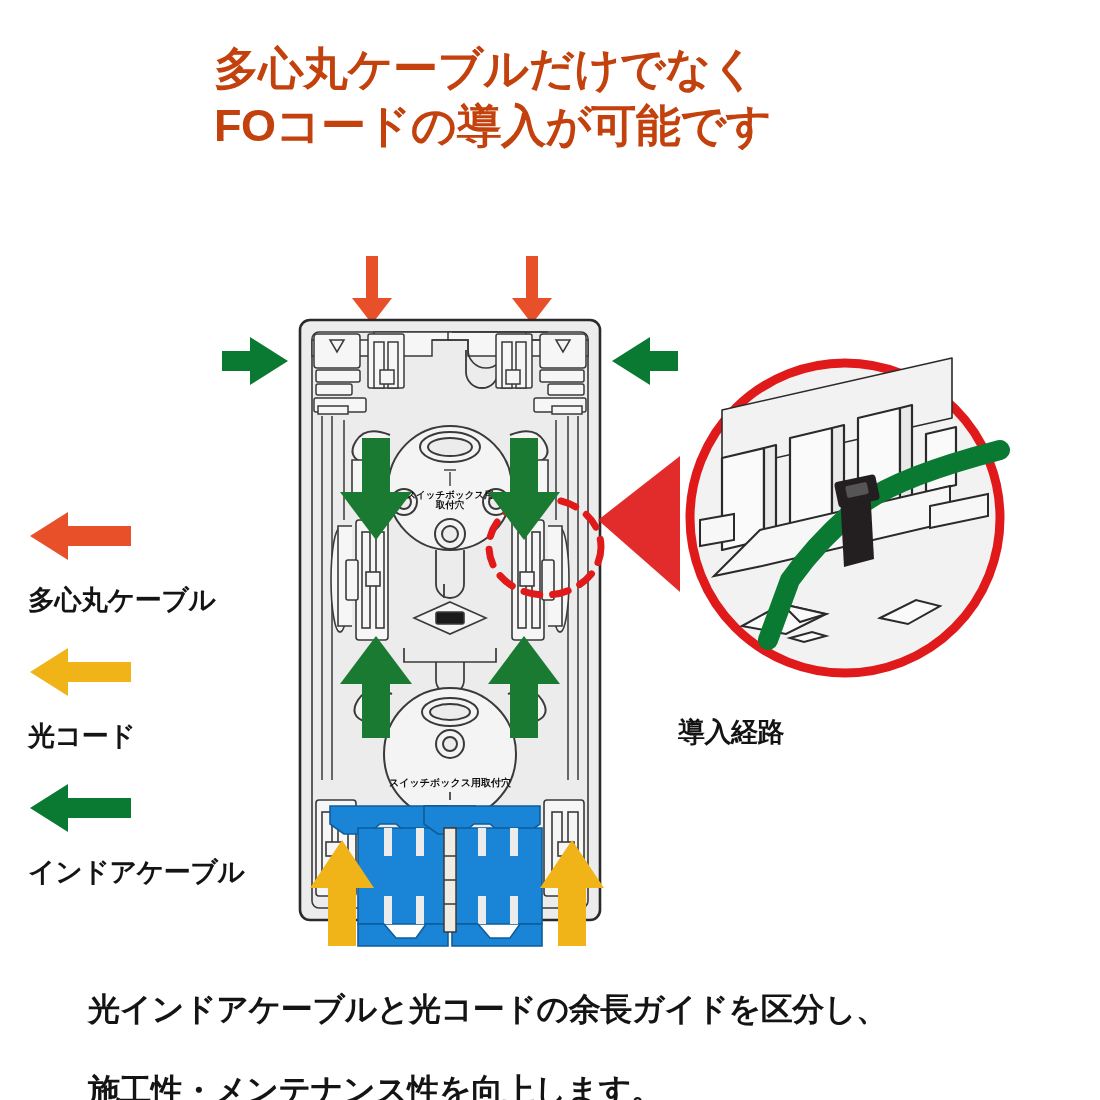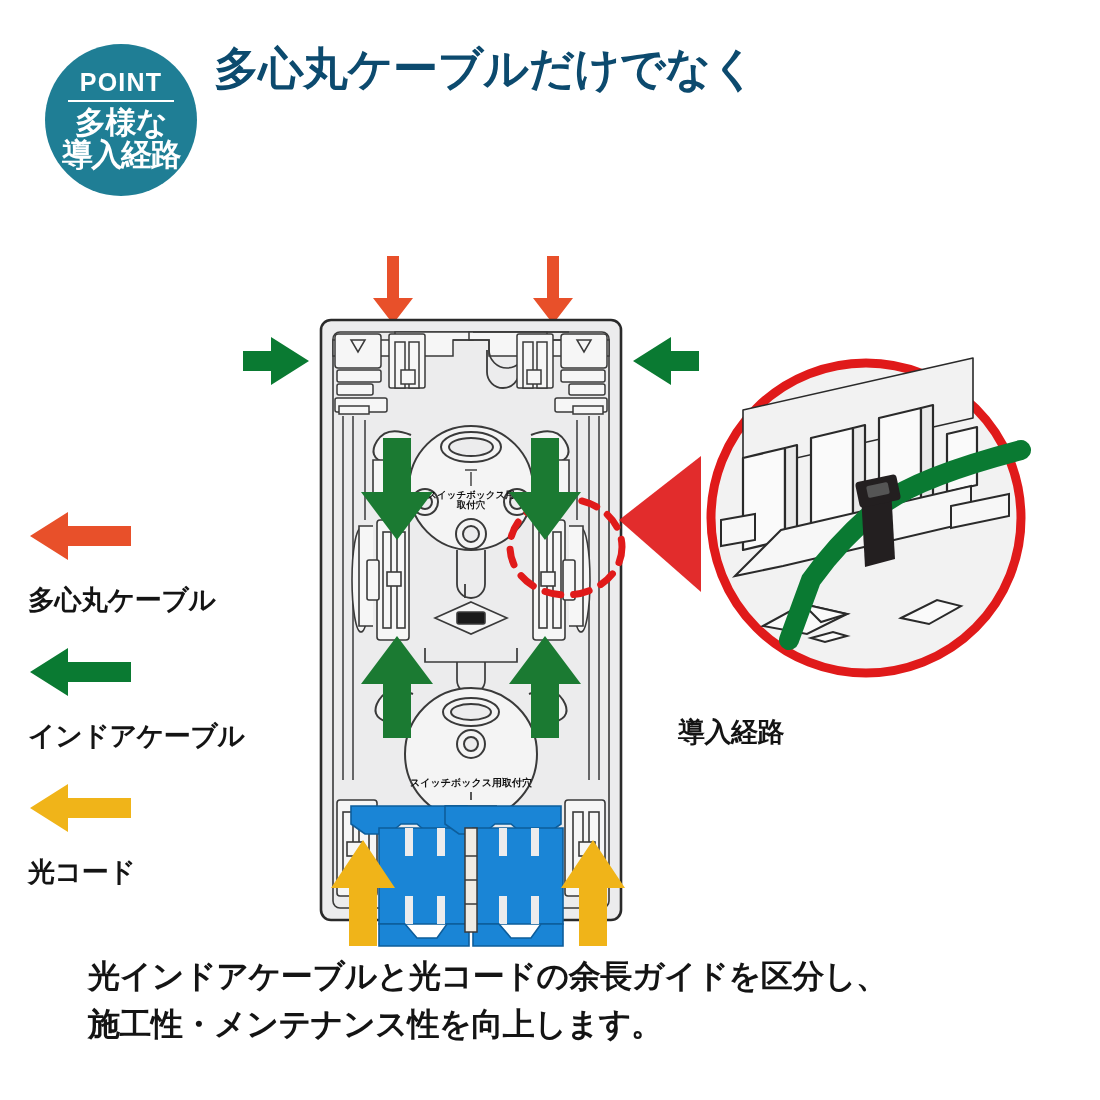--- a/index.html
+++ b/index.html
@@ -29,21 +29,21 @@
   }
   .point-rule{
     width:106px;height:2px;background:#ffffff;margin:1px 0 5px;
   }
   .point-badge .pt-l1{font-size:31px;font-weight:bold;letter-spacing:-0.5px;}
   .point-badge .pt-l2{font-size:31px;font-weight:bold;letter-spacing:-1.5px;margin-top:1px;}
 
   
   .headline{
     position:absolute;left:214px;top:40px;width:820px;
-    color:#0c4a6e;font-size:45px;font-weight:bold;
+    color:#c2410c;font-size:45px;font-weight:bold;
     line-height:1.27;letter-spacing:-0.5px;
   }
   .headline .hl-line{display:block;white-space:nowrap;}
 
   
   .legend{position:absolute;left:28px;top:510px;width:250px;}
   .legend-item{margin-bottom:28px;}
   .legend-arrow{display:block;margin-bottom:2px;}
   .legend-label{
     display:block;font-size:27px;color:#141414;font-weight:bold;
@@ -58,73 +58,68 @@
   }
   .note .nt-line{display:block;white-space:nowrap;}
   .note .nt-indent{padding-left:26px;}
 
   
   .caption{
     position:absolute;left:88px;top:952px;width:960px;
     font-size:32px;color:#141414;font-weight:bold;
     line-height:1.5;letter-spacing:-0.5px;
   }
-  .caption .cp-line{display:block;white-space:nowrap;}
-
-  
-  .diagram{position:absolute;left:0;top:220px;width:901px;height:730px;padding-left:21px;}
+  .caption .cp-line{display:block;white-space:nowrap;margin-top:33px;}
+
+  
+  .diagram{position:absolute;left:0;top:220px;width:901px;height:730px;}
   .diagram svg{display:block;}
   .tiny-label{
     font-family:"Liberation Sans","DejaVu Sans",sans-serif;
     font-weight:bold;fill:#111;
   }
 </style>
 </head>
 <body>
 
 <div class="stage">
 
-  <div class="point-badge">
-    <span class="pt-word">POINT</span>
-    <span class="point-rule"></span>
-    <span class="pt-l1">多様な</span>
-    <span class="pt-l2">導入経路</span>
-  </div>
 
   <div class="headline">
     <span class="hl-line">多心丸ケーブルだけでなく</span>
+    <span class="hl-line">FOコードの導入が可能です</span>
   </div>
 
   <div class="legend">
 
     <div class="legend-item">
       <span class="legend-arrow">
         <svg width="105" height="52" viewBox="0 0 105 52" aria-hidden="true">
           <polygon points="2,26 40,2 40,16 103,16 103,36 40,36 40,50" fill="#e8502a"></polygon>
         </svg>
       </span>
       <span class="legend-label">多心丸ケーブル</span>
     </div>
 
     <div class="legend-item">
       <span class="legend-arrow">
         <svg width="105" height="52" viewBox="0 0 105 52" aria-hidden="true">
+          <polygon points="2,26 40,2 40,16 103,16 103,36 40,36 40,50" fill="#f0b419"></polygon>
+        </svg>
+      </span>
+      <span class="legend-label">光コード</span>
+    </div>
+
+    <div class="legend-item">
+      <span class="legend-arrow">
+        <svg width="105" height="52" viewBox="0 0 105 52" aria-hidden="true">
           <polygon points="2,26 40,2 40,16 103,16 103,36 40,36 40,50" fill="#0a7a32"></polygon>
         </svg>
       </span>
       <span class="legend-label">インドアケーブル</span>
-    </div>
-
-    <div class="legend-item">
-      <span class="legend-arrow">
-        <svg width="105" height="52" viewBox="0 0 105 52" aria-hidden="true">
-          <polygon points="2,26 40,2 40,16 103,16 103,36 40,36 40,50" fill="#f0b419"></polygon>
-        </svg>
-      </span>
-      <span class="legend-label">光コード</span>
     </div>
 
   </div>
 
   <div class="note">
     <span class="nt-line nt-indent">導入経路</span>
   </div>
 
   <div class="caption">
     <span class="cp-line">光インドアケーブルと光コードの余長ガイドを区分し、</span>

